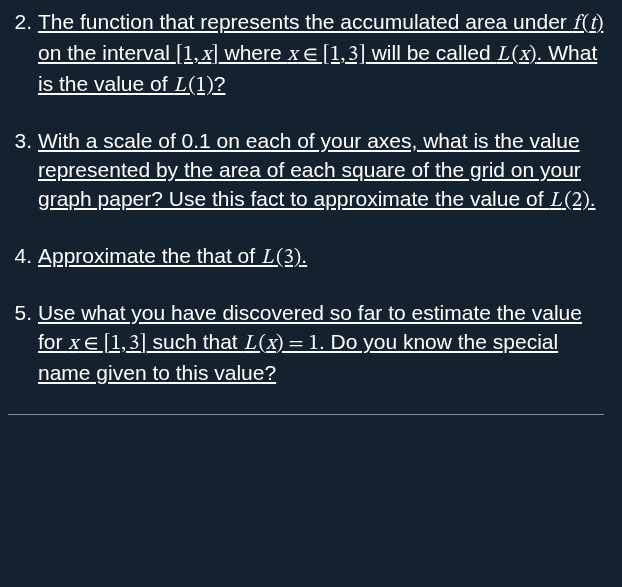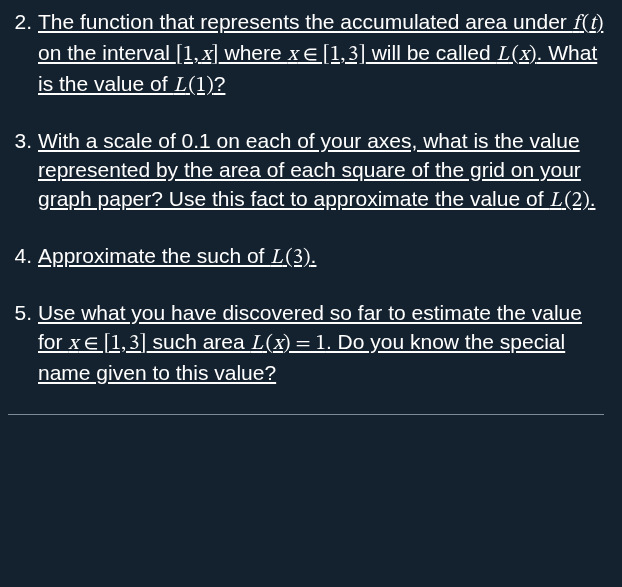--- a/index.html
+++ b/index.html
@@ -58,21 +58,21 @@
       <li>
         <span class="num">2.</span>
         <span class="body"><span>The function that represents the accumulated area under </span><span class="math">f</span><span class="math-up"> (</span><span class="math">t</span><span class="math-up">)</span><span> on the interval </span><span class="math-up">[1, </span><span class="math">x</span><span class="math-up">]</span><span> where </span><span class="math">x</span><span class="math-up"> ∈ [1, 3]</span><span> will be called </span><span class="math">L</span><span class="math-up"> (</span><span class="math">x</span><span class="math-up">)</span><span>. What is the value of </span><span class="math">L</span><span class="math-up"> (1)</span><span>?</span></span>
       </li>
       <li>
         <span class="num">3.</span>
         <span class="body"><span>With a scale of 0.1 on each of your axes, what is the value represented by the area of each square of the grid on your graph paper? Use this fact to approximate the value of </span><span class="math">L</span><span class="math-up"> (2)</span><span>.</span></span>
       </li>
       <li>
         <span class="num">4.</span>
-        <span class="body"><span>Approximate the such of </span><span class="math">L</span><span class="math-up"> (3)</span><span>.</span></span>
+        <span class="body"><span>Approximate the that of </span><span class="math">L</span><span class="math-up"> (3)</span><span>.</span></span>
       </li>
       <li>
         <span class="num">5.</span>
-        <span class="body"><span>Use what you have discovered so far to estimate the value for </span><span class="math">x</span><span class="math-up"> ∈ [1, 3]</span><span> such area </span><span class="math">L</span><span class="math-up"> (</span><span class="math">x</span><span class="math-up">) = 1</span><span>. Do you know the special name given to this value?</span></span>
+        <span class="body"><span>Use what you have discovered so far to estimate the value for </span><span class="math">x</span><span class="math-up"> ∈ [1, 3]</span><span> such that </span><span class="math">L</span><span class="math-up"> (</span><span class="math">x</span><span class="math-up">) = 1</span><span>. Do you know the special name given to this value?</span></span>
       </li>
     </ol>
   <hr class="rule">
 </div>
 
 </body></html>

